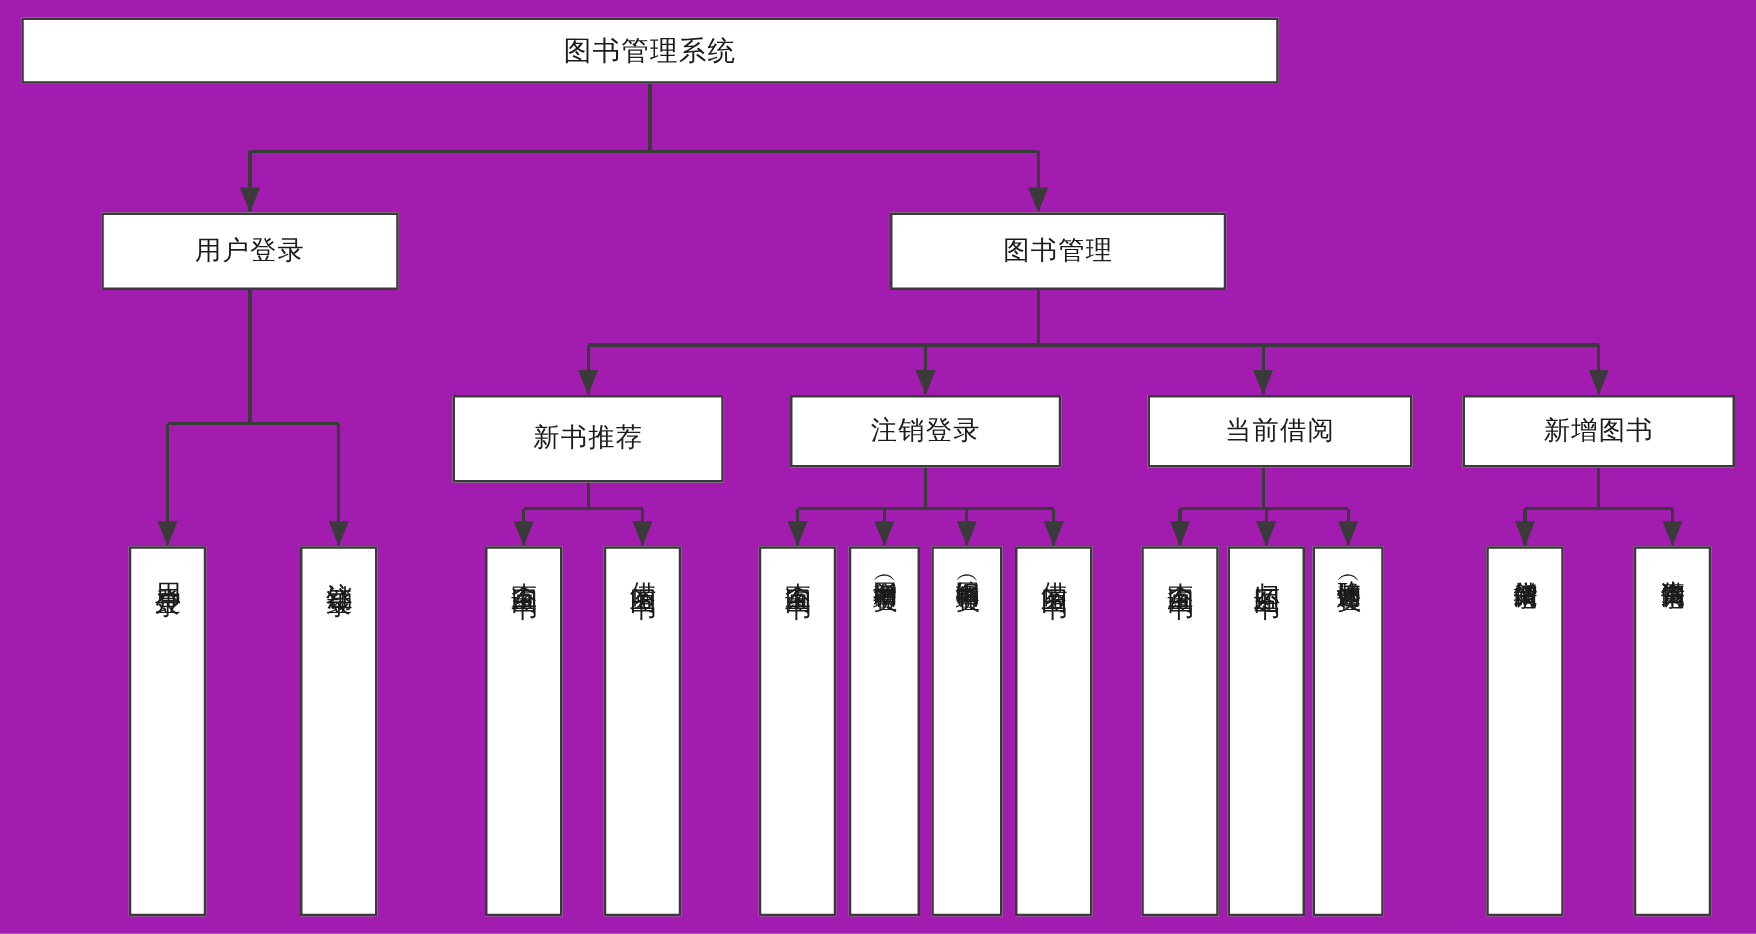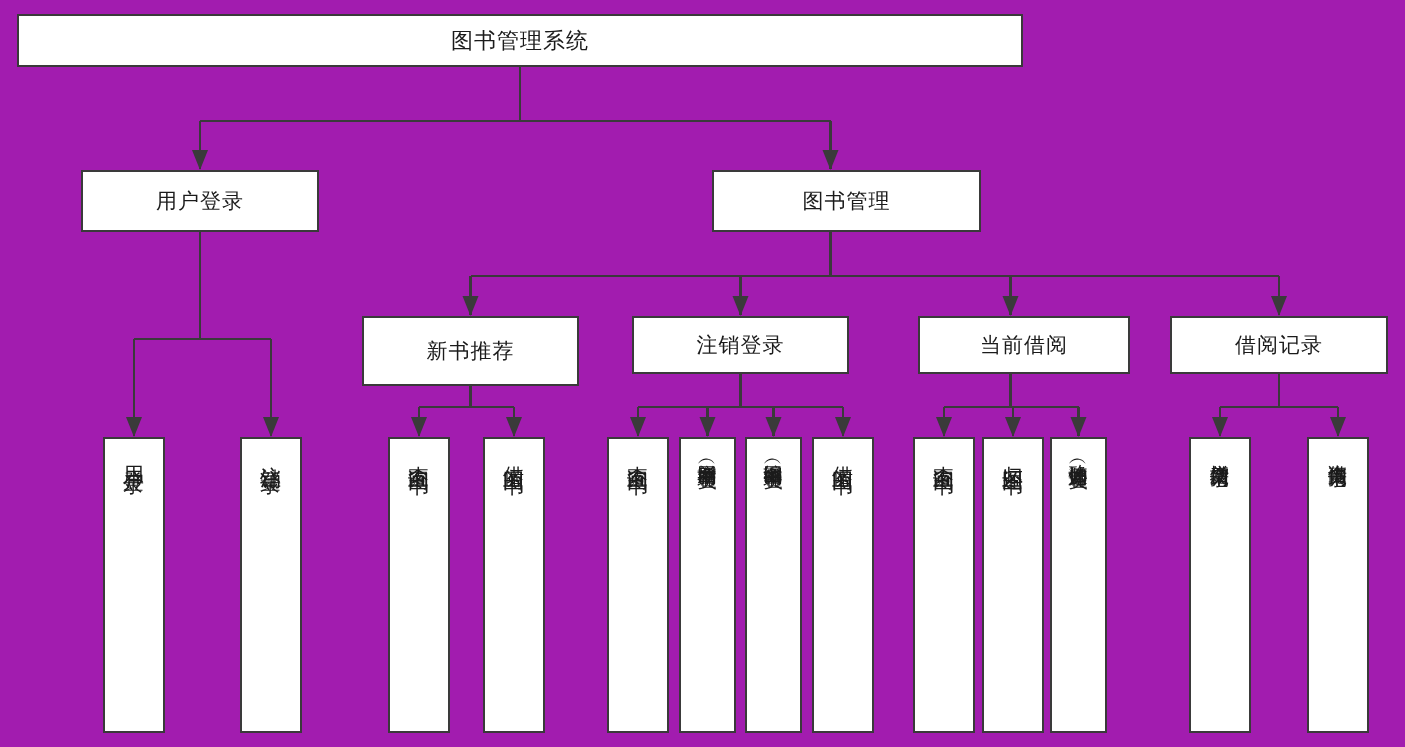--- a/index.html
+++ b/index.html
@@ -147,21 +147,21 @@
       <div class="node horizontal" style="left: 362px; top: 316px; width: 217px; height: 70px; border-color: rgb(58, 58, 58); background: rgb(255, 255, 255); color: rgb(27, 27, 27);">
         <span class="node-label">新书推荐</span>
       </div>
       <div class="node horizontal" style="left: 632px; top: 316px; width: 217px; height: 58px; border-color: rgb(58, 58, 58); background: rgb(255, 255, 255); color: rgb(27, 27, 27);">
         <span class="node-label">注销登录</span>
       </div>
       <div class="node horizontal" style="left: 902px; top: 316px; width: 212px; height: 58px; border-color: rgb(58, 58, 58); background: rgb(255, 255, 255); color: rgb(27, 27, 27); margin-left: 16px;">
         <span class="node-label">当前借阅</span>
       </div>
       <div class="node horizontal" style="left: 1170px; top: 316px; width: 218px; height: 58px; border-color: rgb(58, 58, 58); background: rgb(255, 255, 255); color: rgb(27, 27, 27);">
-        <span class="node-label">借阅记录</span>
+        <span class="node-label">新增图书</span>
       </div>
       <div class="node vertical" style="left: 103px; top: 437px; width: 62px; height: 296px; border-color: rgb(58, 58, 58); background: rgb(255, 255, 255); color: rgb(27, 27, 27);">
         <span class="node-label">用户登录</span>
       </div>
       <div class="node vertical" style="left: 240px; top: 437px; width: 62px; height: 296px; border-color: rgb(58, 58, 58); background: rgb(255, 255, 255); color: rgb(27, 27, 27);">
         <span class="node-label">注销登录</span>
       </div>
       <div class="node vertical" style="left: 388px; top: 437px; width: 62px; height: 296px; border-color: rgb(58, 58, 58); background: rgb(255, 255, 255); color: rgb(27, 27, 27);">
         <span class="node-label">查询图书</span>
       </div>

